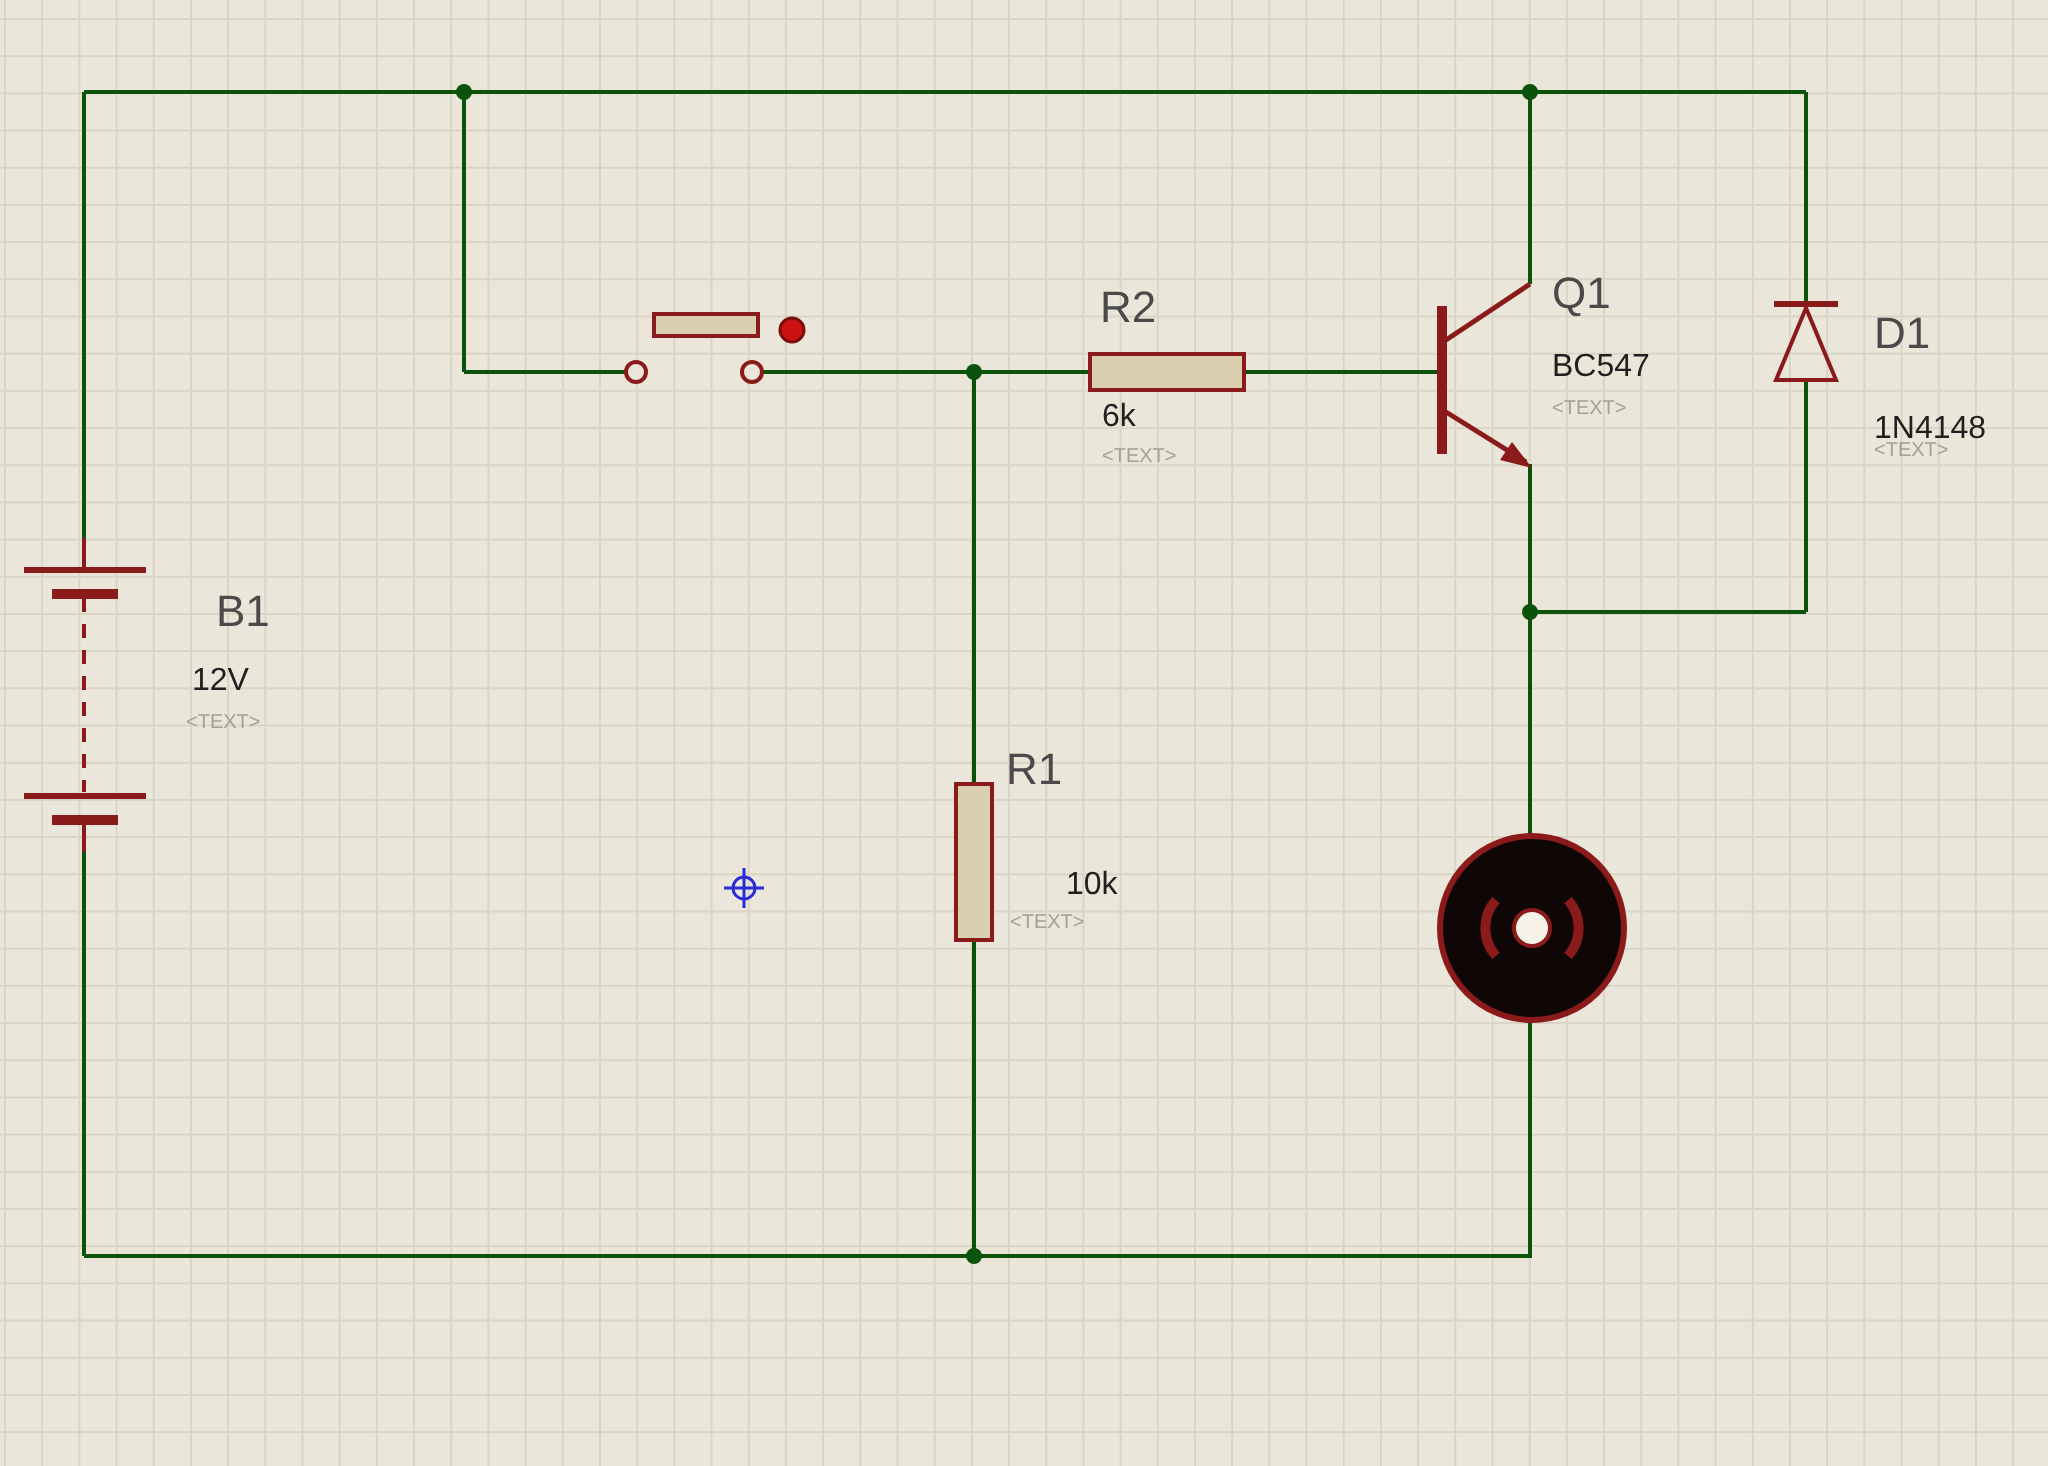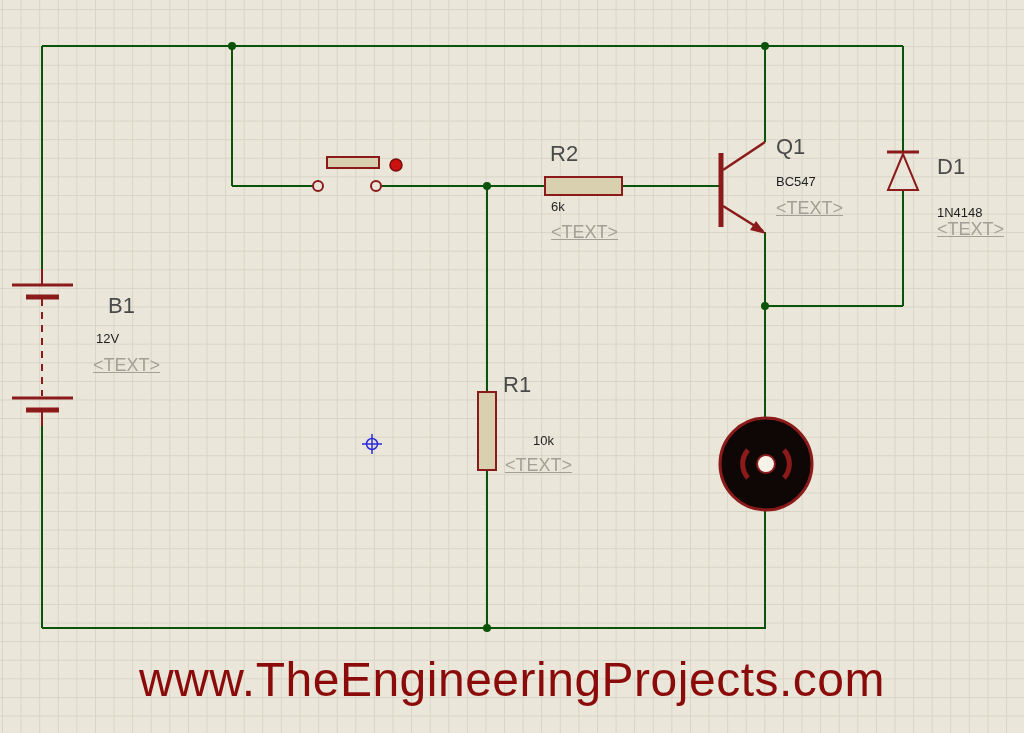--- a/index.html
+++ b/index.html
@@ -11,22 +11,22 @@
     background-image:
       linear-gradient(to right, #d8d4c6 1px, transparent 1px),
       linear-gradient(to bottom, #d8d4c6 1px, transparent 1px);
     background-size:18.6px 18.6px;
     background-position:2px 9px;
     font-family:"Liberation Sans", sans-serif;
   }
   svg.sch{position:absolute;left:0;top:0;}
   .lbl{position:absolute;white-space:nowrap;line-height:1.1;}
   .ref{font-size:22px;color:#4a4a4a;}
-  .val{font-size:13px;color:#1f1f1f;}
-  .ph{font-size:18px;color:#a3a097;text-decoration:underline;}
+  .val{font-size:16px;color:#1f1f1f;}
+  .ph{font-size:10px;color:#a3a097;}
   .watermark{
     position:absolute;
     left:0;top:652px;width:1024px;
     text-align:center;
     font-size:48px;
     letter-spacing:0.5px;
     color:#8b0b0b;
   }
 </style>
 </head>
@@ -128,15 +128,14 @@
   <div class="lbl ph" style="left:776px;top:199px">&lt;TEXT&gt;</div>
 
   <div class="lbl ref" style="left:937px;top:155px">D1</div>
   <div class="lbl val" style="left:937px;top:206px">1N4148</div>
   <div class="lbl ph" style="left:937px;top:220px">&lt;TEXT&gt;</div>
 
   <div class="lbl ref" style="left:503px;top:373px">R1</div>
   <div class="lbl val" style="left:533px;top:434px">10k</div>
   <div class="lbl ph" style="left:505px;top:456px">&lt;TEXT&gt;</div>
 
-  <div class="watermark">www.TheEngineeringProjects.com</div>
 
 </div>
 
 </body></html>

